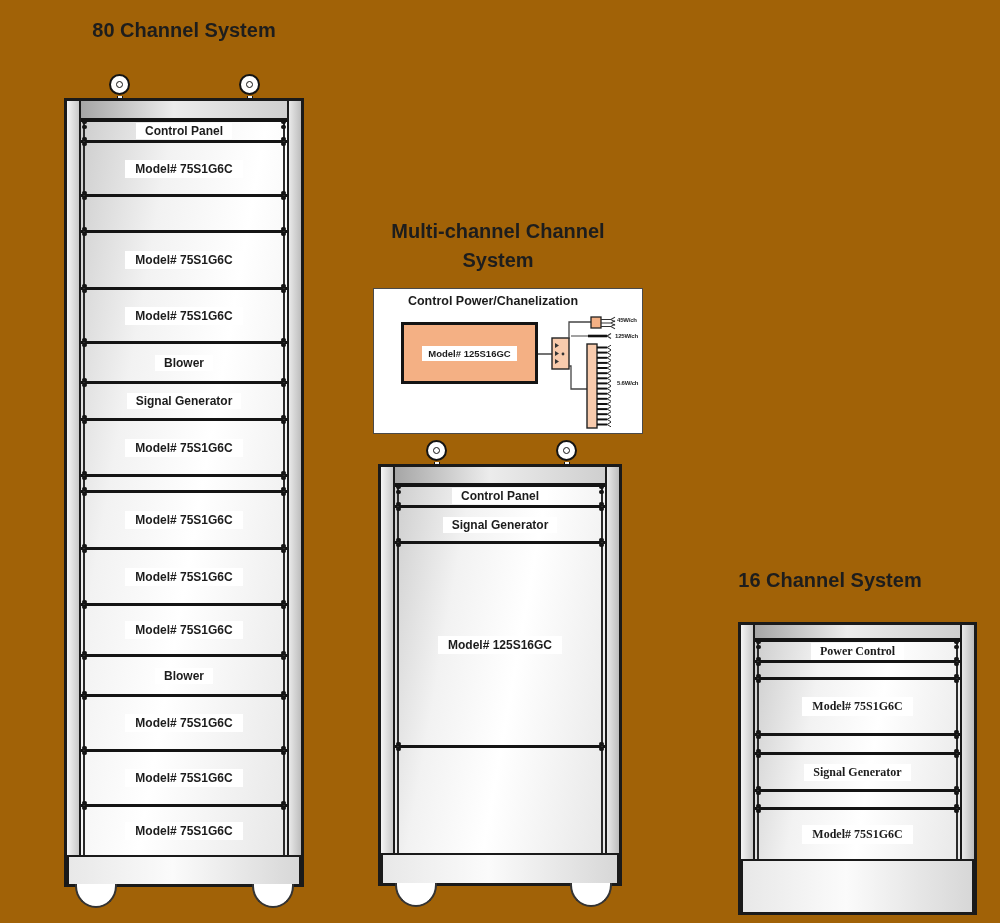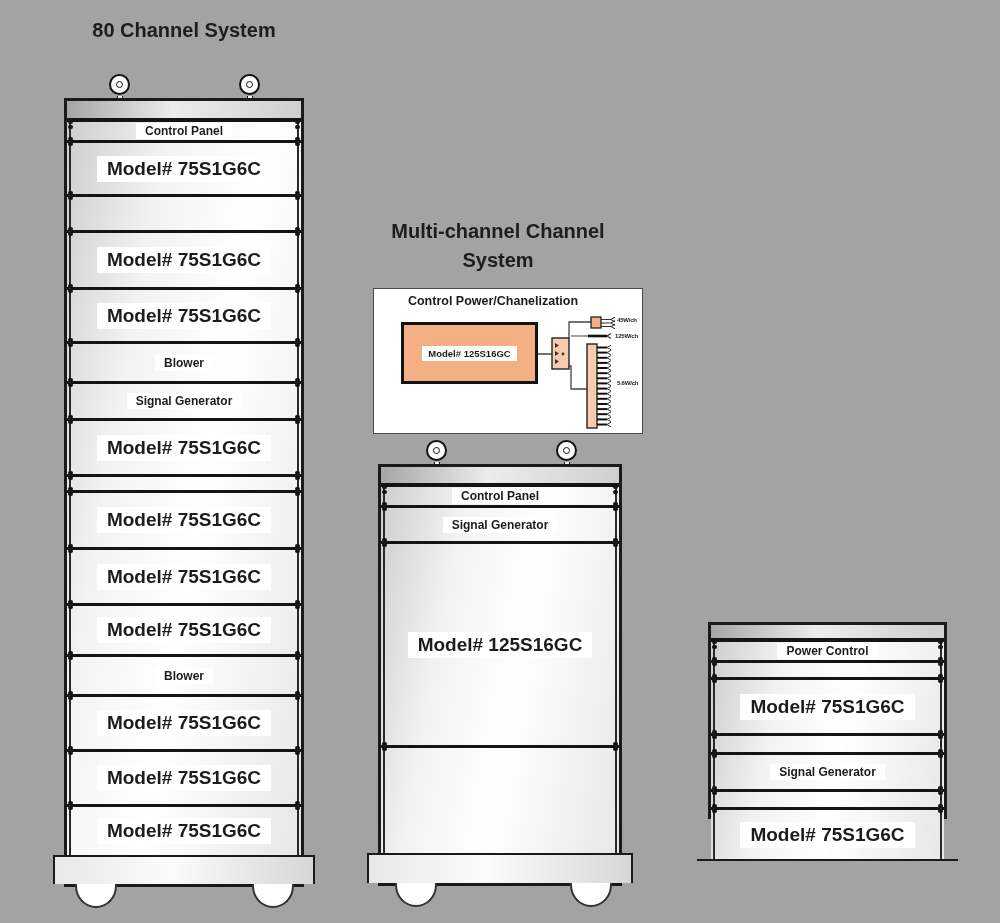--- a/index.html
+++ b/index.html
@@ -1,47 +1,47 @@
 <!DOCTYPE html>
 <html><head>
 <meta charset="utf-8">
 <style>
   html,body{margin:0;padding:0;background:#fff;}
   .canvas{
-    position:relative;width:1000px;height:923px;background:#a3a3a3;overflow:hidden;
+    position:relative;width:1000px;height:923px;background:#a16207;overflow:hidden;
     font-family:"Liberation Sans","DejaVu Sans",sans-serif;color:#1c1c1c;
   }
   .sys-title{
     position:absolute;margin:0;font-size:20px;font-weight:700;text-align:center;
     color:#1d1d1d;letter-spacing:0;line-height:1.45;
   }
   
   .rack{position:absolute;}
   .rack-frame{
-    position:absolute;inset:0;border:3px solid #1a1a1a;display:flex;flex-direction:column;
+    position:absolute;inset:0;border:3px solid #1a1a1a;display:flex;
     background:#f4f4f4;
   }
   .col{width:12px;flex:none;background:linear-gradient(to right,#f5f5f5,#c9c9c9);}
   .col-l{border-right:2px solid #1a1a1a;}
   .col-r{border-left:2px solid #1a1a1a;background:linear-gradient(to right,#e9e9e9,#bdbdbd);}
   .rbody{flex:1;display:flex;flex-direction:column;position:relative;min-width:0;
     background:linear-gradient(100deg,#cccccc 0%,#f2f2f2 28%,#ffffff 55%,#e6e6e6 100%);}
   .top-panel{flex:none;border-bottom:2.5px solid #141414;
     background:linear-gradient(to right,#a6a6a6,#ececec 45%,#cfcfcf);}
   .sections{flex:none;position:relative;border-top:2px solid #141414;}
   .sections::before,.sections::after{content:'';position:absolute;top:0;bottom:0;width:2px;background:#2a2a2a;z-index:1;}
   .sections::before{left:2px;} .sections::after{right:2px;}
   .section{position:relative;box-sizing:border-box;display:flex;align-items:center;justify-content:center;}
   .section + .section{border-top:3px solid #141414;}
   .bolt{position:absolute;width:5px;height:11px;top:-7px;z-index:2;}
   .section:first-child .bolt{top:-3px;}
   .bolt::before,.bolt::after{content:'';display:block;width:4.5px;height:4.5px;border-radius:50%;background:#141414;margin:0.6px auto;}
   .bolt.bl{left:1px;} .bolt.br{right:1px;}
   .unit-label{position:relative;z-index:3;background:#ffffff;padding:1px 9px;font-size:12px;font-weight:700;white-space:nowrap;}
-  .unit-label.big{font-size:19px;padding:2px 10px;}
+  .unit-label.big{font-size:12px;padding:2px 10px;}
   .bottom-panel{flex:1;position:relative;z-index:2;margin:0 -14px;border:2.5px solid #1a1a1a;border-bottom:none;
     background:linear-gradient(to right,#e8e8e8,#fbfbfb 45%,#d7d7d7);}
   .foot{position:absolute;bottom:-21px;width:38px;height:22px;background:#fff;border:2px solid #333;border-top:none;
     border-radius:0 0 21px 21px / 0 0 22px 22px;}
   .eyebolt{position:absolute;top:-24px;width:17px;height:17px;border:2.5px solid #141414;border-radius:50%;background:#fff;z-index:0;}
   .eyebolt::before{content:'';position:absolute;left:4.5px;top:4.5px;width:5px;height:5px;border:1.5px solid #141414;border-radius:50%;}
   .eyebolt::after{content:'';position:absolute;left:6px;top:20px;width:4px;height:5px;background:#f5f5f5;border:1.5px solid #141414;border-top:none;}
   
   .diagram{position:absolute;left:373px;top:288px;width:270px;height:146px;border:1.3px solid #4a4a4a;background:#fff;box-sizing:border-box;}
   .diagram-title{position:absolute;left:0;right:30px;top:5px;text-align:center;font-size:12.5px;font-weight:700;color:#1b1b1b;}
@@ -51,20 +51,21 @@
   .diagram svg{position:absolute;left:0;top:0;}
   .out-label{position:absolute;font-size:6px;font-weight:700;color:#222;white-space:nowrap;letter-spacing:-0.2px;}
 </style>
 </head>
 <body>
 
 <div class="canvas">
 
   <h2 class="sys-title" style="left:64px;top:16px;width:240px;">80 Channel System</h2>
   <h2 class="sys-title" style="left:371px;top:217px;width:254px;">Multi-channel Channel System</h2>
+  <h2 class="sys-title" style="left:710px;top:566px;width:240px;">16 Channel System</h2>
 
   <div class="rack" style="left:64px;top:98px;width:240px;height:789px;">
     <div class="eyebolt" style="left:45px;"></div>
     <div class="eyebolt" style="left:175px;"></div>
     <div class="rack-frame">
       <div class="col col-l"></div>
       <div class="rbody">
         <div class="top-panel" style="height:17px;"></div>
         <div class="sections">
             <div class="section" style="height: 18px;">
@@ -253,21 +254,21 @@
             </div>
           </div>
         <div class="bottom-panel"></div>
       </div>
       <div class="col col-r"></div>
     </div>
     <div class="foot" style="left:17px;"></div>
     <div class="foot" style="left:192px;"></div>
   </div>
 
-  <div class="rack" style="left:708px;top:622px;width:239px;height:197px;">
+  <div class="rack" style="left:738px;top:622px;width:239px;height:293px;font-family:Liberation Serif, serif;">
     <div class="rack-frame">
       <div class="col col-l"></div>
       <div class="rbody">
         <div class="top-panel" style="height:13px;"></div>
         <div class="sections">
             <div class="section" style="height: 18px;">
               <i class="bolt bl"></i>
               <i class="bolt br"></i>
               <span class="unit-label">Power Control</span>
             </div>

